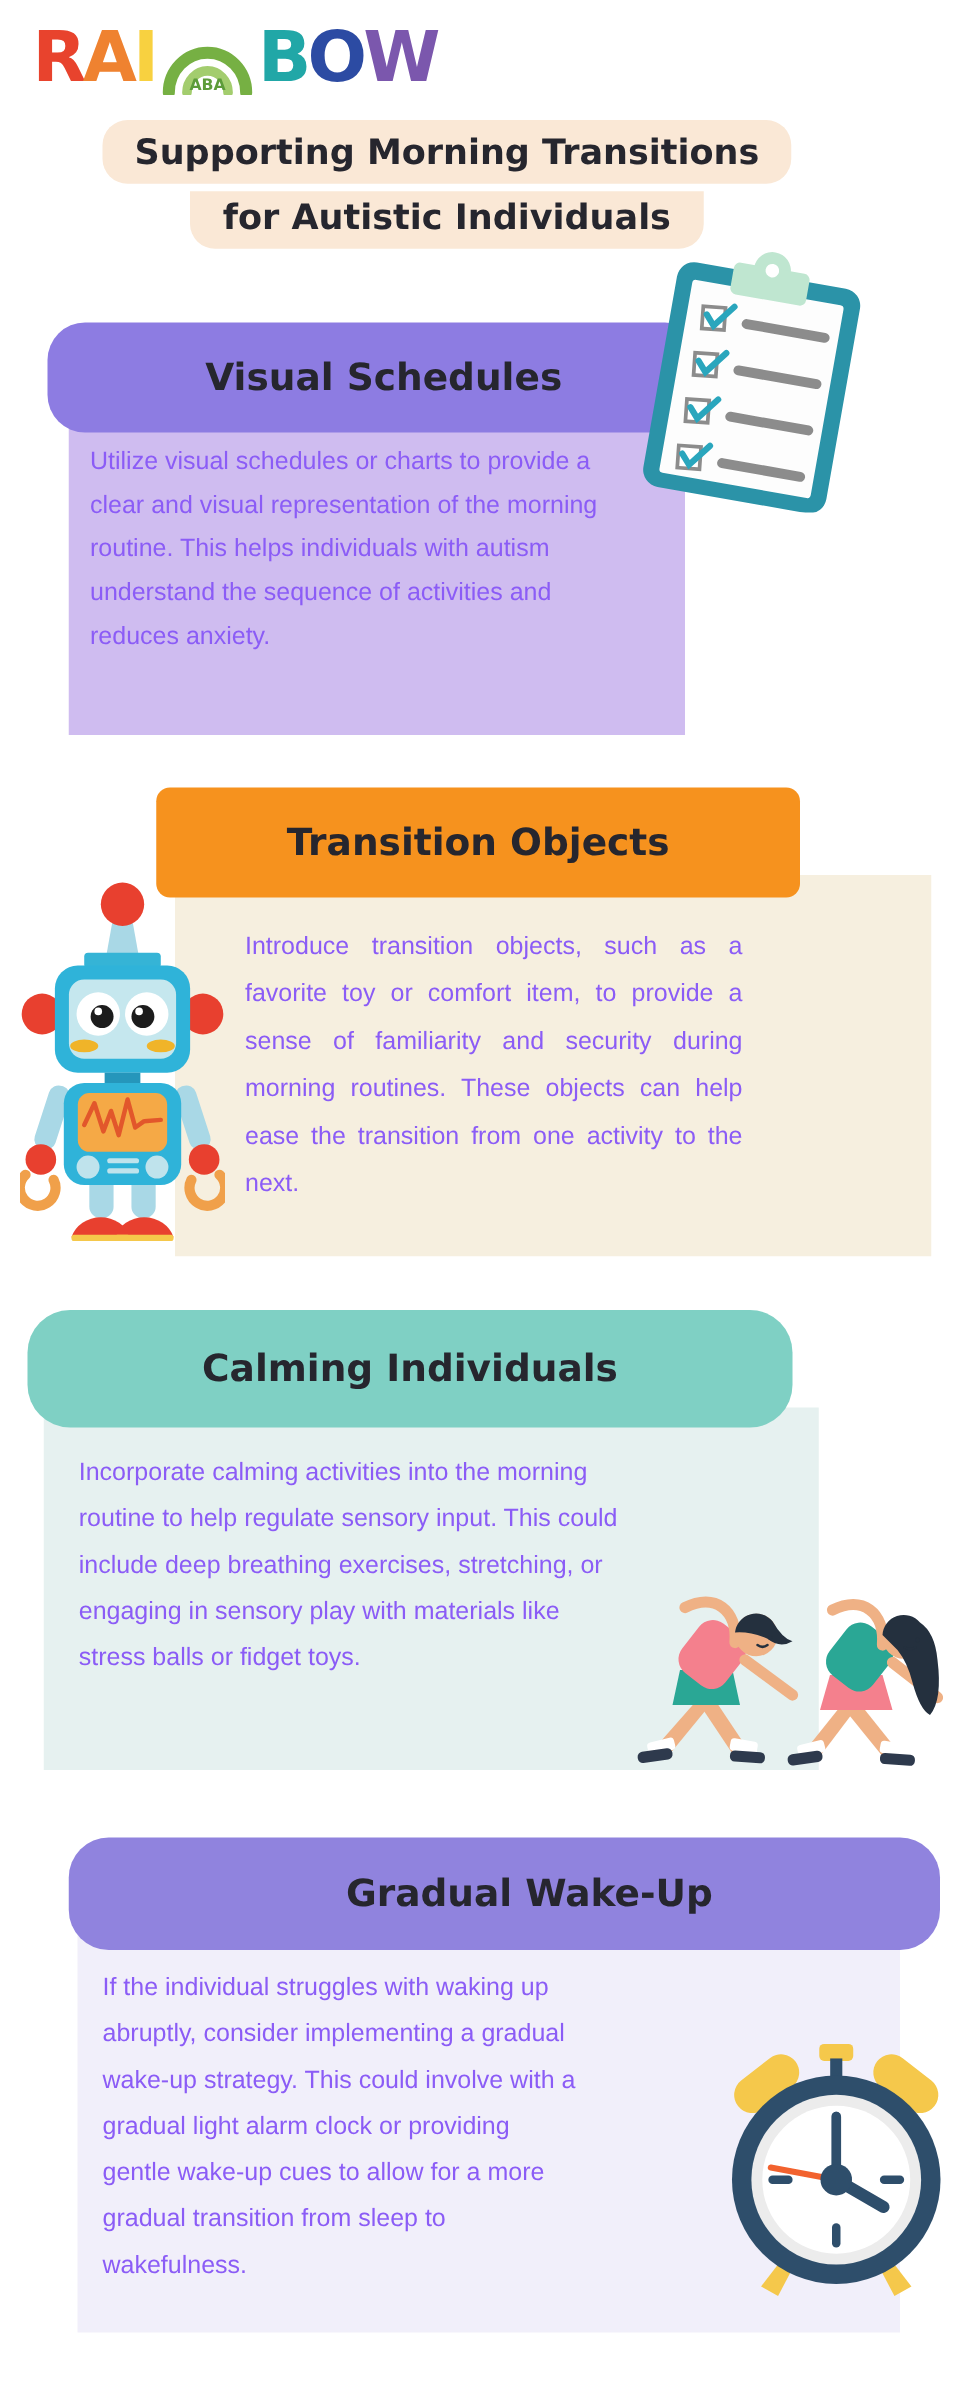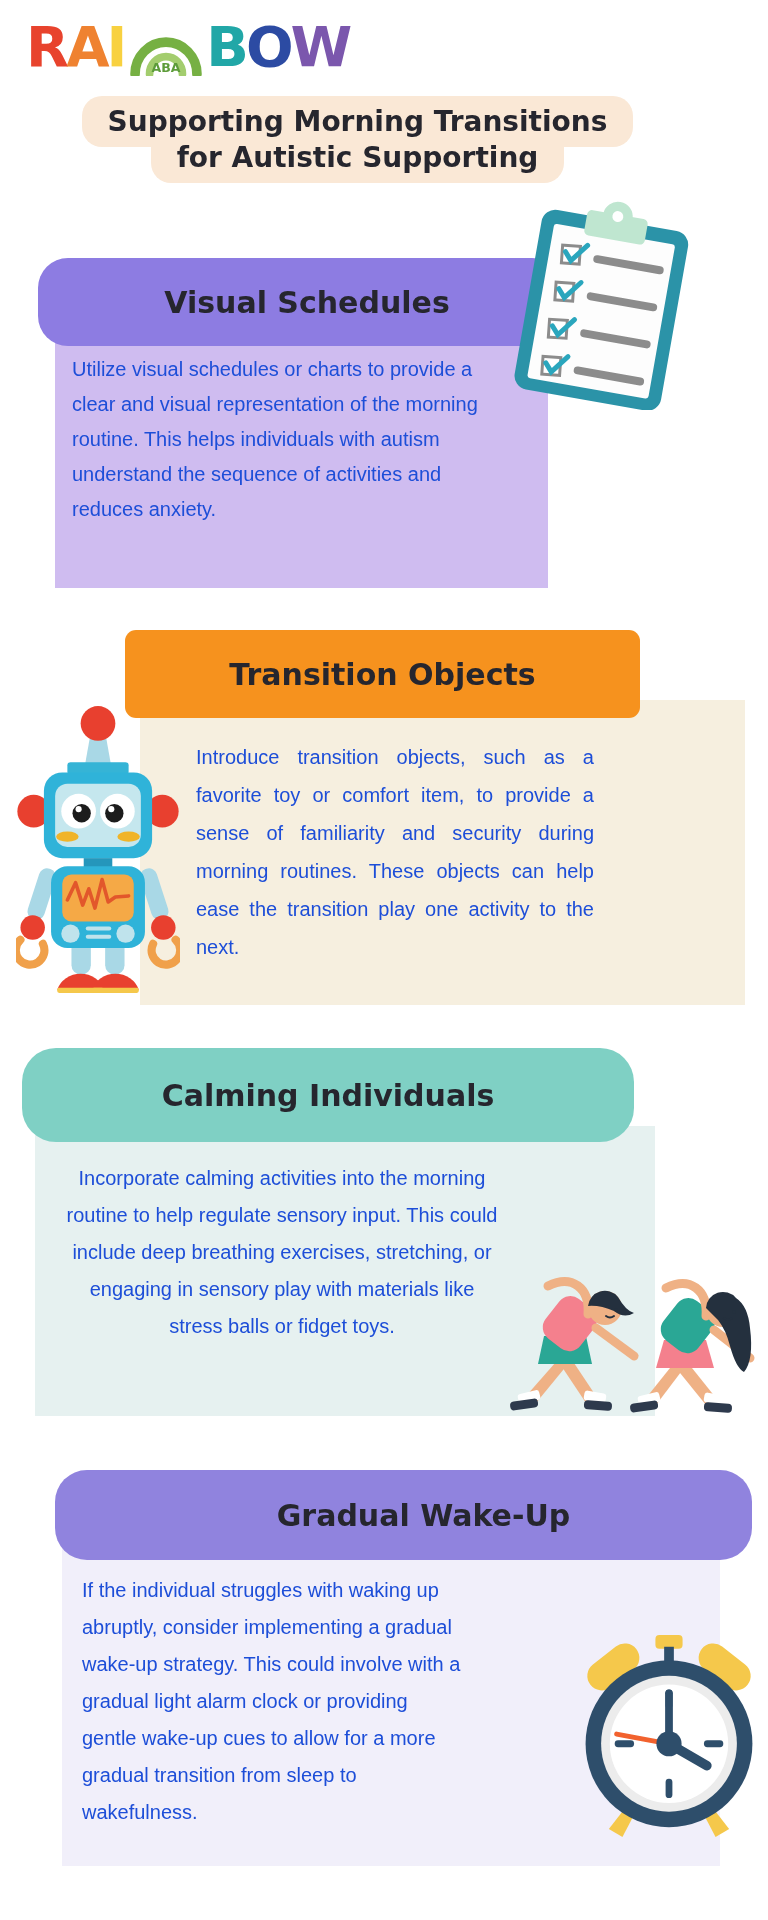--- a/index.html
+++ b/index.html
@@ -11,54 +11,54 @@
 
   
   .logo{left:26px;top:14px;height:64px;display:flex;align-items:flex-end;}
   .logo-letter{
     font-family:"DejaVu Sans", sans-serif;font-weight:800;font-size:56px;
     line-height:62px;letter-spacing:-3px;
   }
   .logo-arch{width:78px;height:58px;margin:0 1px 2px 3px;}
 
   
-  .title-wrap{left:0;top:96px;width:715px;display:flex;flex-direction:column;align-items:center;}
+  .title-wrap{left:0;top:96px;width:715px;display:flex;flex-direction:column;align-items:center;gap:16px;}
   .title-line{
     font-family:"DejaVu Sans", sans-serif;font-weight:700;font-size:28px;color:#26262e;
     padding:9px 26px;border-radius:20px;white-space:nowrap;
   }
   .title-line2{margin-top:-10px;border-radius:0 0 20px 20px;padding-top:4px;}
 
   
   .sec-header{
     display:flex;align-items:center;justify-content:center;
     font-family:"DejaVu Sans", sans-serif;font-weight:600;font-size:30px;color:#26262e;
     z-index:3;
   }
   .sec-body-panel{z-index:1;}
   .sec-text{
-    font-size:20px;line-height:35px;color:#1d4ed8;z-index:2;
+    font-size:20px;line-height:35px;color:#8b5cf6;z-index:2;
   }
 
   
   .s1-header{left:38px;top:258px;width:510px;height:88px;border-radius:30px;}
   .s1-body{left:55px;top:300px;width:493px;height:288px;}
   .s1-text{left:72px;top:352px;width:438px;}
   .s1-illus{left:462px;top:192px;width:288px;height:218px;z-index:4;}
 
   
   .s2-header{left:125px;top:630px;width:515px;height:88px;border-radius:30px;}
   .s2-body{left:140px;top:700px;width:605px;height:305px;}
   .s2-text{left:196px;top:738px;width:398px;text-align:justify;line-height:38px;}
   .s2-illus{left:16px;top:703px;width:164px;height:296px;z-index:4;}
 
   
   .s3-header{left:22px;top:1048px;width:612px;height:94px;border-radius:34px;}
   .s3-body{left:35px;top:1126px;width:620px;height:290px;}
-  .s3-text{left:63px;top:1160px;width:438px;line-height:37px;text-align:center;}
+  .s3-text{left:63px;top:1160px;width:438px;line-height:37px;}
   .s3-illus{left:468px;top:1236px;width:300px;height:180px;z-index:4;}
 
   
   .s4-header{left:55px;top:1470px;width:657px;height:90px;border-radius:32px;}
   .s4-body{left:62px;top:1540px;width:658px;height:326px;}
   .s4-text{left:82px;top:1572px;width:382px;line-height:37px;}
   .s4-illus{left:572px;top:1626px;width:194px;height:220px;z-index:4;}
 </style>
 </head>
 <body>
@@ -72,21 +72,21 @@
     <path d="M23,58 A17,18 0 0 1 57,58" fill="none" stroke="#a3cd6e" stroke-width="8" stroke-linecap="round"></path>
     <text x="40" y="56" text-anchor="middle" font-family="DejaVu Sans, sans-serif" font-size="13" font-weight="bold" fill="#5d9c3a">ABA</text>
   </svg>
   <span class="logo-letter" style="color: rgb(33, 167, 167);">B</span>
   <span class="logo-letter" style="color: rgb(44, 75, 163);">O</span>
   <span class="logo-letter" style="color: rgb(123, 87, 173);">W</span>
 </div>
 
 <div class="abs title-wrap">
   <div class="title-line" style="background-color: rgb(250, 232, 214);">Supporting Morning Transitions</div>
-  <div class="title-line title-line2" style="background-color: rgb(250, 232, 214);">for Autistic Supporting</div>
+  <div class="title-line title-line2" style="background-color: rgb(250, 232, 214);">for Autistic Individuals</div>
 </div>
 
 <div class="abs sec-header s1-header" style="background-color: rgb(141, 124, 226); padding-left: 14px;">Visual Schedules</div>
 <div class="abs sec-body-panel s1-body" style="background-color: rgb(207, 188, 240);"></div>
 <div class="abs sec-text s1-text">Utilize visual schedules or charts to provide a clear and visual representation of the morning routine. This helps individuals with autism understand the sequence of activities and reduces anxiety.</div>
 
 <svg class="abs s1-illus" viewBox="0 0 200 220">
   <g transform="rotate(10 100 110)">
     <rect x="22" y="28" width="150" height="184" rx="14" fill="#2b93a8"></rect>
     <rect x="35" y="42" width="124" height="158" rx="3" fill="#fdfdfd"></rect>
@@ -115,21 +115,21 @@
     <g transform="rotate(-6 57 184)">
       <rect x="48" y="175" width="18" height="18" fill="#ffffff" stroke="#8c8c8c" stroke-width="3"></rect>
     </g>
     <path d="M51,182 l7,8 l14,-18" fill="none" stroke="#2aa6bd" stroke-width="5" stroke-linecap="round"></path>
     <rect x="80" y="180" width="72" height="8" rx="4" fill="#8c8c8c"></rect>
   </g>
 </svg>
 
 <div class="abs sec-header s2-header" style="background-color: rgb(246, 146, 30); border-radius: 11px;">Transition Objects</div>
 <div class="abs sec-body-panel s2-body" style="background-color: rgb(246, 239, 223);"></div>
-<div class="abs sec-text s2-text">Introduce transition objects, such as a favorite toy or comfort item, to provide a sense of familiarity and security during morning routines. These objects can help ease the transition play one activity to the next.</div>
+<div class="abs sec-text s2-text">Introduce transition objects, such as a favorite toy or comfort item, to provide a sense of familiarity and security during morning routines. These objects can help ease the transition from one activity to the next.</div>
 
 <svg class="abs s2-illus" viewBox="0 0 160 290">
 
   <polygon points="72,34 88,34 93,62 67,62" fill="#a9d8e6"></polygon>
   <circle cx="80" cy="20" r="17" fill="#e8402f"></circle>
   <rect x="50" y="58" width="60" height="12" rx="3" fill="#35b4d6"></rect>
 
   <circle cx="17" cy="106" r="16" fill="#e8402f"></circle>
   <circle cx="143" cy="106" r="16" fill="#e8402f"></circle>
 

